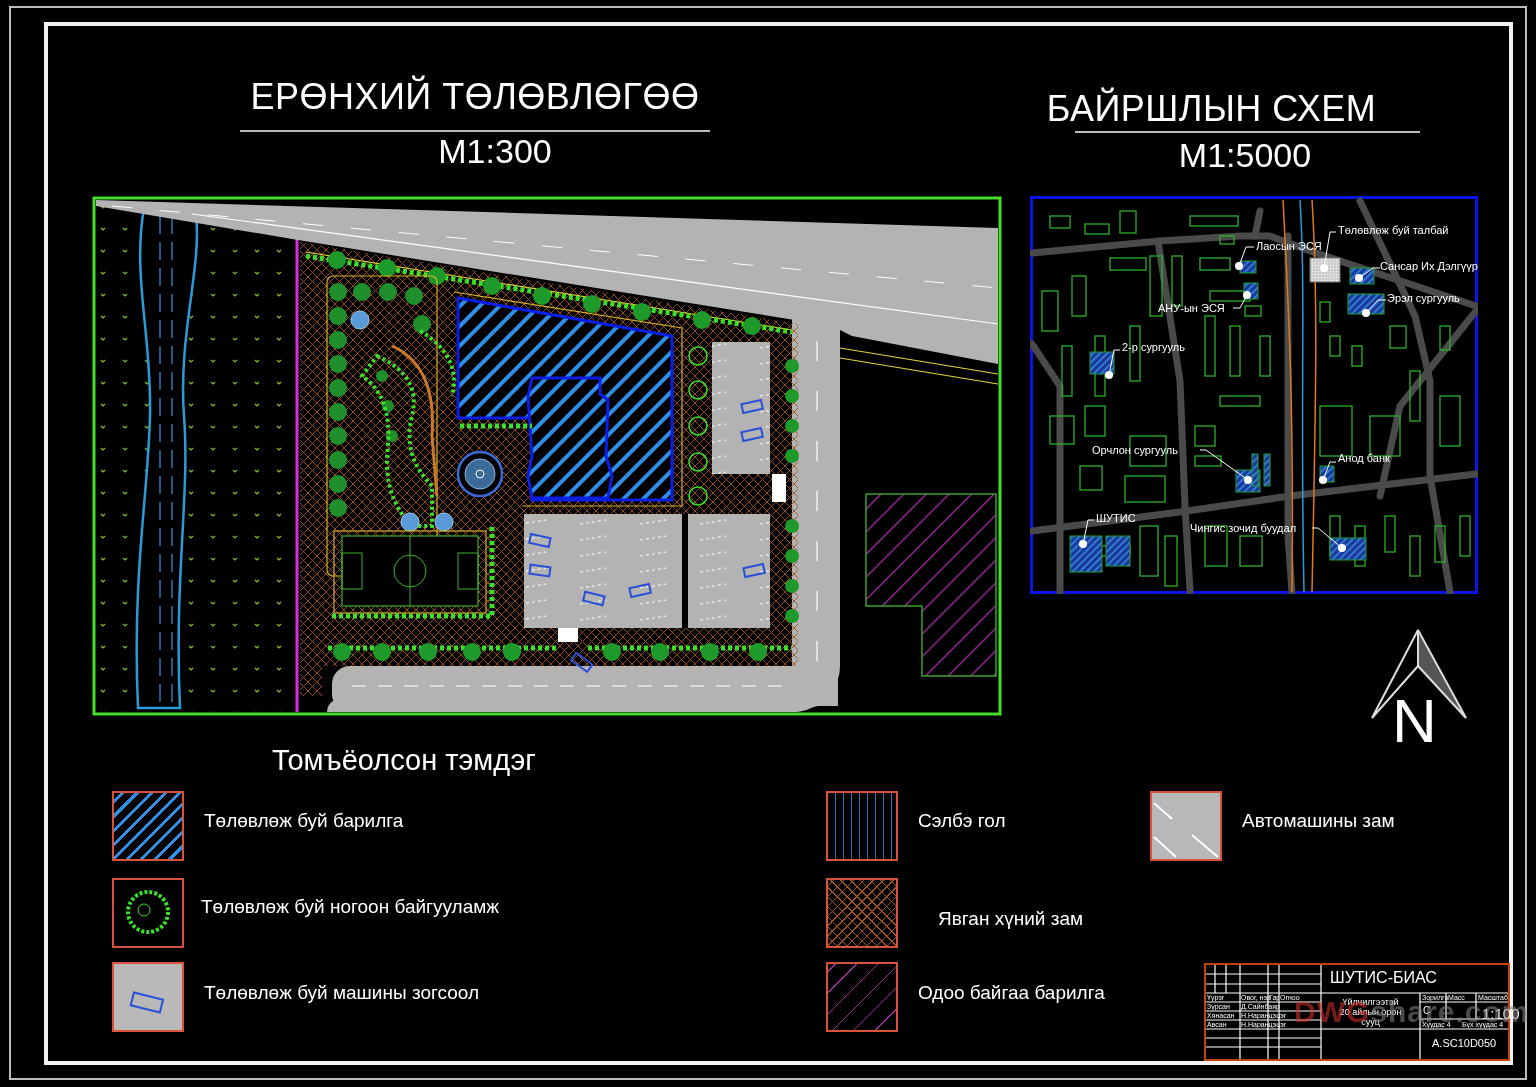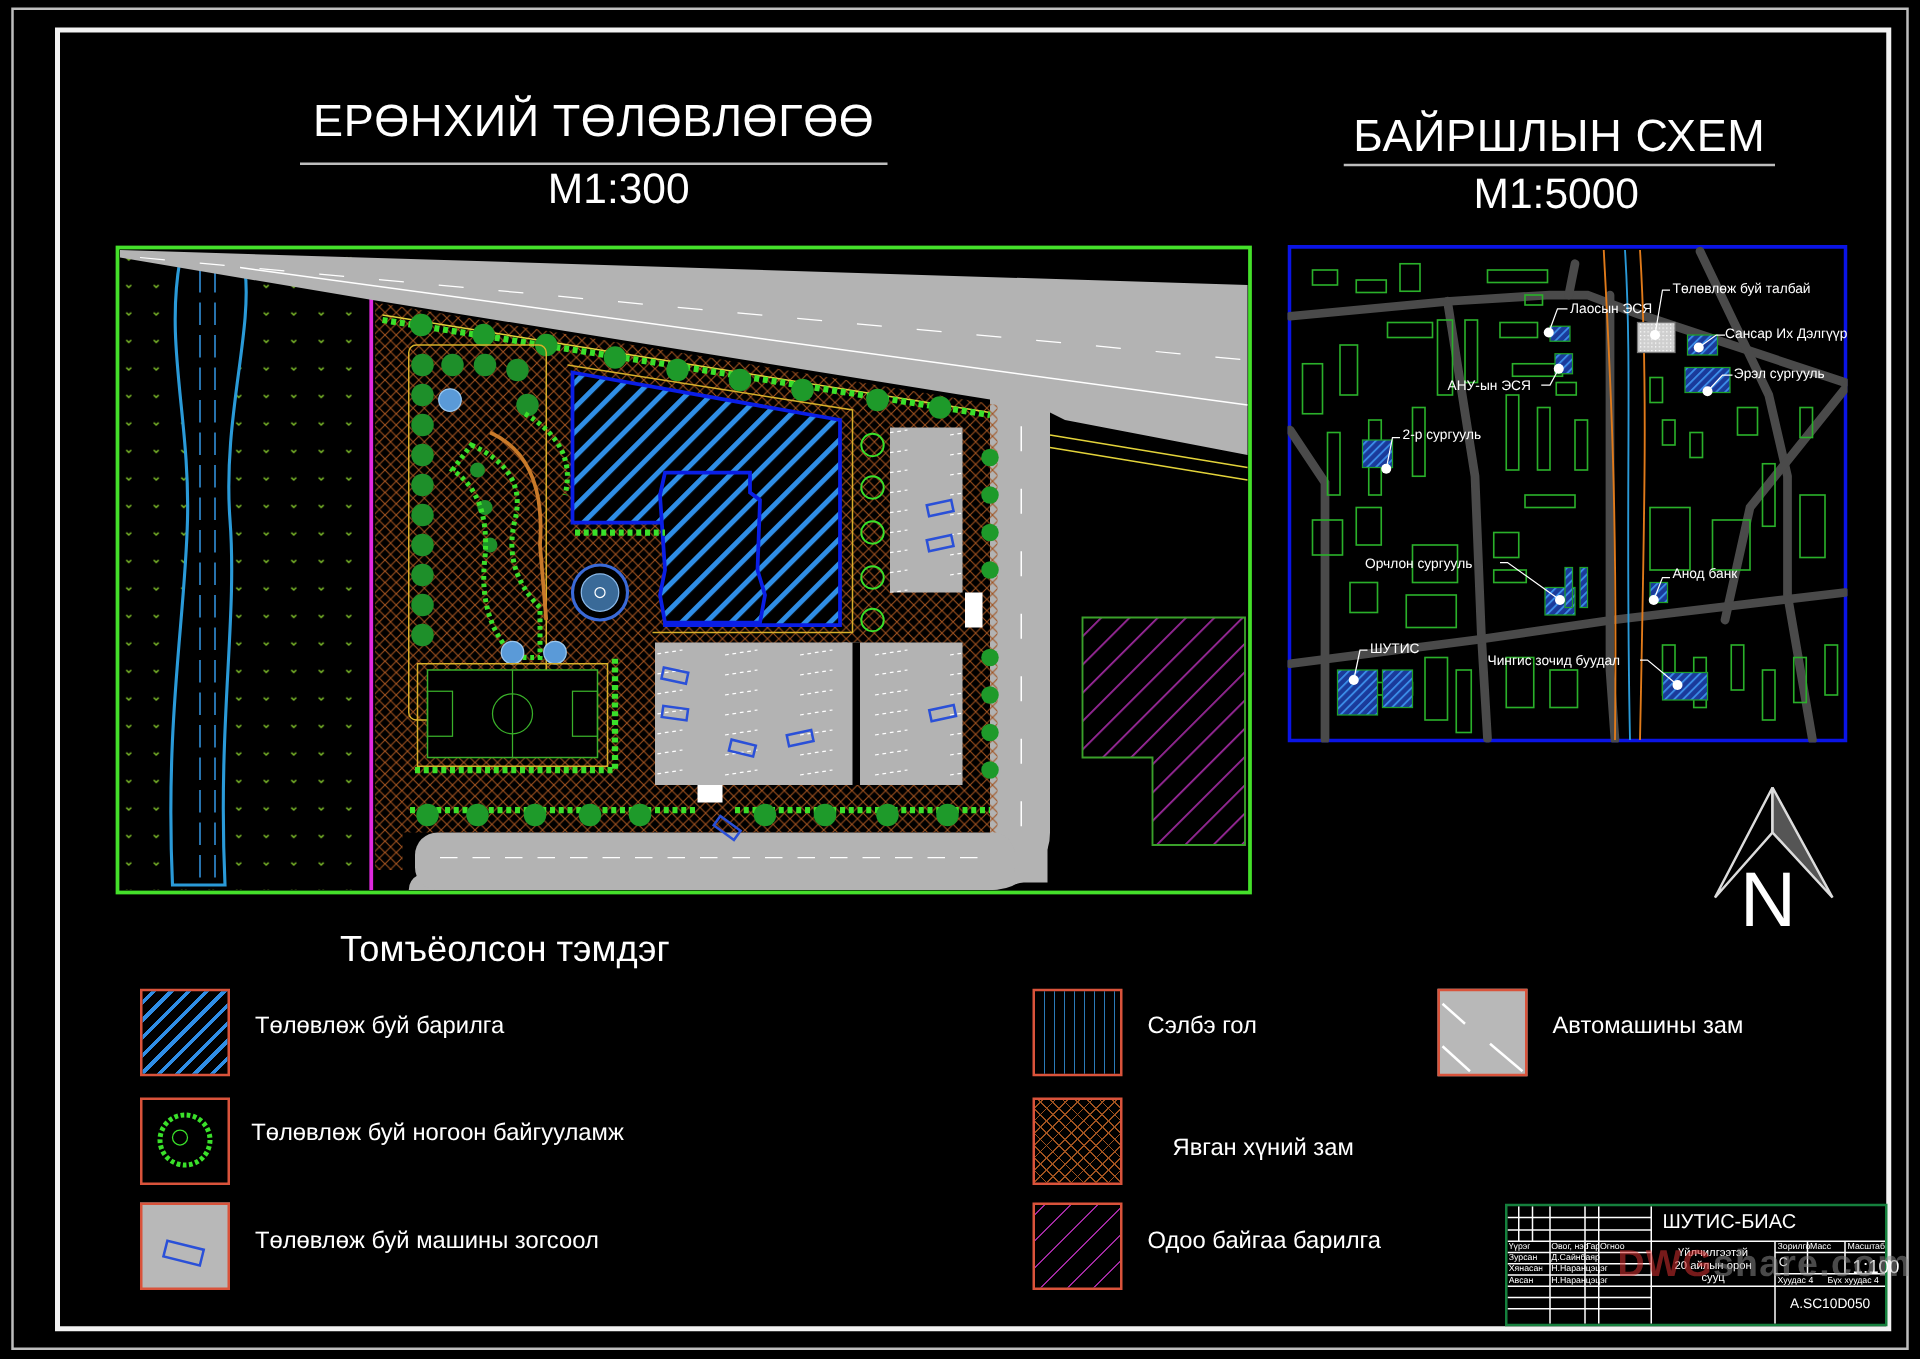--- a/index.html
+++ b/index.html
@@ -6,35 +6,35 @@
   body{width:1536px;height:1087px;position:relative;overflow:hidden;font-family:"Liberation Sans",sans-serif;color:#fff;}
   .abs{position:absolute;}
   .frame-outer{left:9px;top:6px;width:1518px;height:1074px;border:2px solid #bdbdbd;box-sizing:border-box;}
   .frame-inner{left:44px;top:22px;width:1469px;height:1043px;border:4px solid #f2f2f2;box-sizing:border-box;}
   .title{font-size:36px;text-align:center;letter-spacing:0.5px;}
   .title-line{height:2px;background:#bdbdbd;}
   .scale{font-size:34px;text-align:center;}
   svg text{font-family:"Liberation Sans",sans-serif;}
   .legend-box{width:72px;height:70px;border:2px solid #d9533b;box-sizing:border-box;overflow:hidden;}
   .legend-label{font-size:19px;white-space:nowrap;}
-  .tb{left:1204px;top:963px;width:306px;height:98px;border:2px solid #15803d;box-sizing:border-box;}
+  .tb{left:1204px;top:963px;width:306px;height:98px;border:2px solid #c2410c;box-sizing:border-box;}
   .tb-small{font-size:7px;color:#fff;white-space:nowrap;overflow:hidden;}
   .watermark{font-size:30px;font-weight:bold;letter-spacing:1px;opacity:0.55;}
 </style>
 </head>
 <body>
 
 <div class="abs frame-outer"></div>
 <div class="abs frame-inner"></div>
 
 <div class="abs title" style="left:230px;top:76px;width:490px;">ЕРӨНХИЙ ТӨЛӨВЛӨГӨӨ</div>
 <div class="abs title-line" style="left:240px;top:130px;width:470px;"></div>
 <div class="abs scale" style="left:395px;top:132px;width:200px;">M1:300</div>
 
-<div class="abs title" style="left:1060px;top:88px;width:375px;">БАЙРШЛЫН СХЕМ</div>
+<div class="abs title" style="left:1024px;top:88px;width:375px;">БАЙРШЛЫН СХЕМ</div>
 <div class="abs title-line" style="left:1075px;top:131px;width:345px;"></div>
 <div class="abs scale" style="left:1145px;top:136px;width:200px;">M1:5000</div>
 
 <svg class="abs" style="left:92px;top:196px;" width="910" height="520" viewBox="0 0 910 520">
   <defs>
     <pattern id="dots" width="22" height="22" patternUnits="userSpaceOnUse">
       <path d="M9 10 l2 2 l2 -2" stroke="#7fbf2a" stroke-width="1.2" fill="none"></path>
     </pattern>
     <pattern id="cross" width="9" height="9" patternUnits="userSpaceOnUse">
       <path d="M0 0 L9 9 M9 0 L0 9" stroke="#a0521f" stroke-width="0.9"></path>

